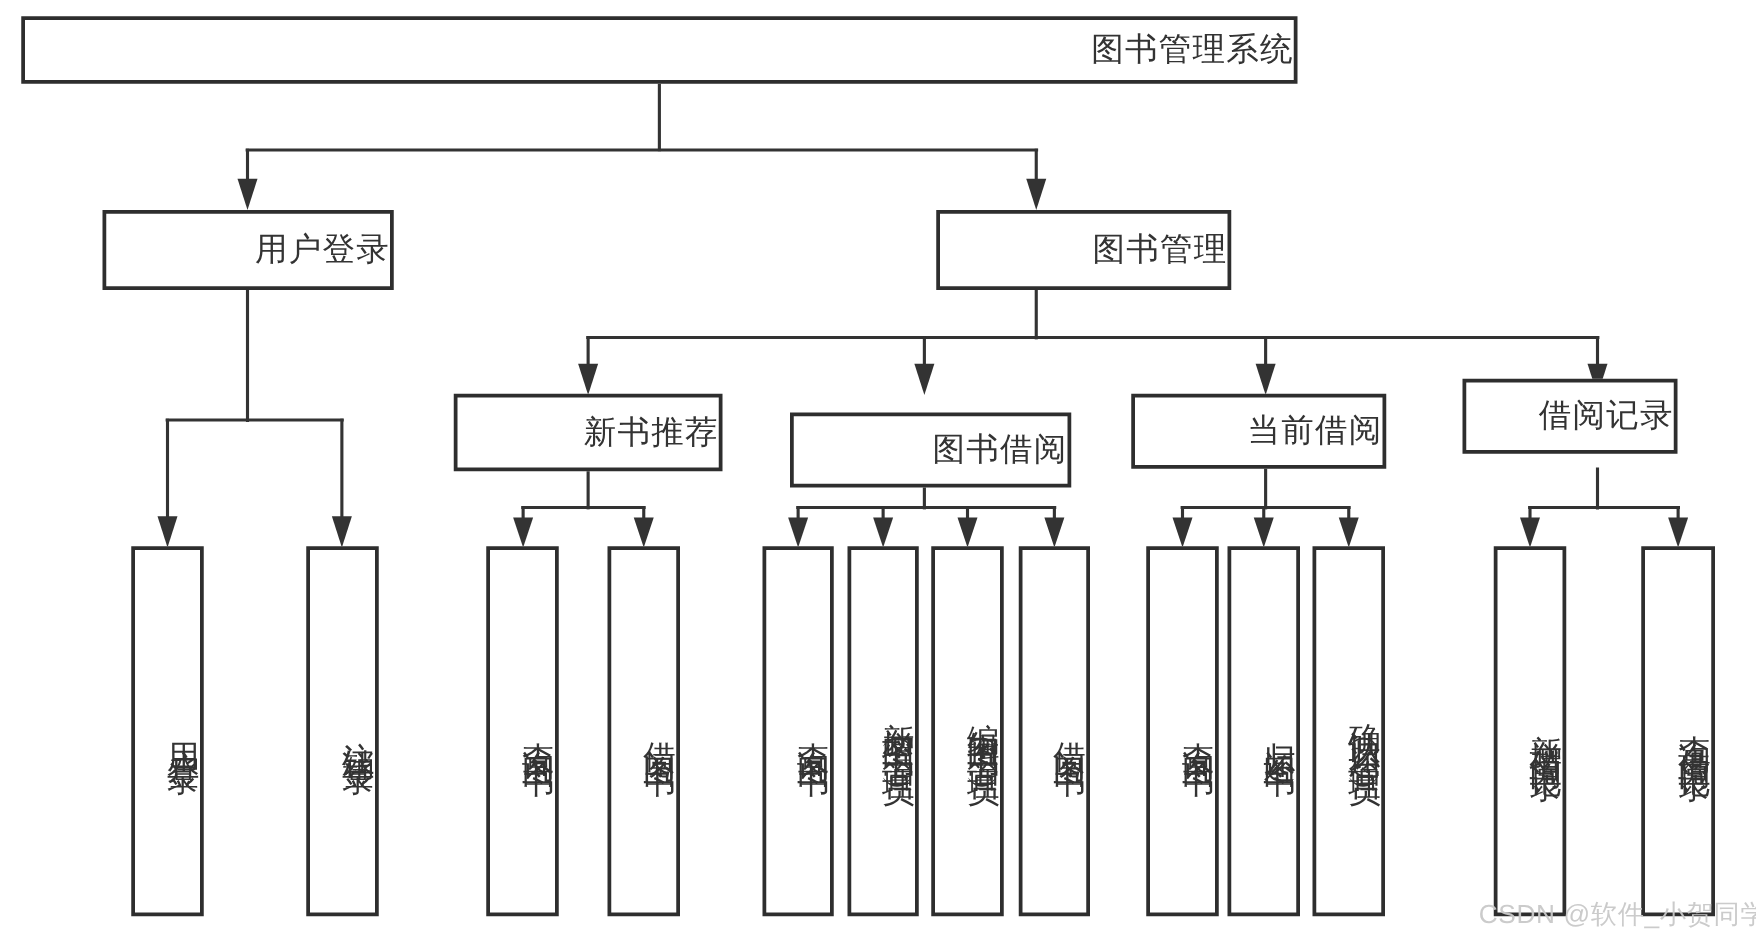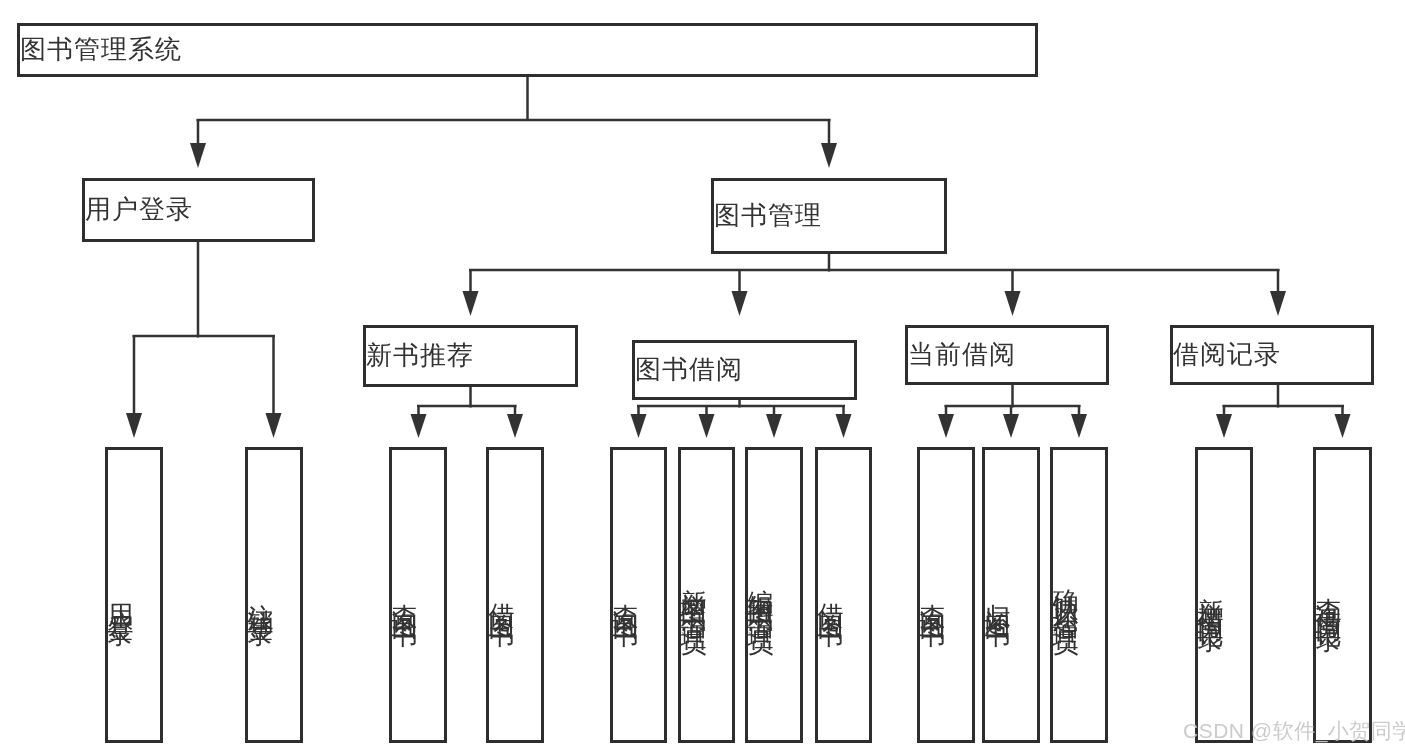--- a/index.html
+++ b/index.html
@@ -5,23 +5,22 @@
   html,body{margin:0;padding:0;background:#ffffff;}
   body{
     width:1405px;height:747px;position:relative;overflow:hidden;
     font-family:"Liberation Sans","DejaVu Sans",sans-serif;
     color:#333333;
   }
   .wires{position:absolute;left:0;top:0;z-index:1;}
   .box{
     position:absolute;box-sizing:border-box;
     border:3px solid #2e2e2e;background:#ffffff;
-    display:flex;align-items:center;justify-content:flex-start;
+    display:flex;align-items:center;justify-content:flex-end;
     z-index:2;
-    margin-top:10px;
   }
   .box .lbl{
     font-size:26px;line-height:1.2;letter-spacing:1px;
     white-space:nowrap;color:#333333;
   }
   .box.vert .lbl{
     writing-mode:vertical-rl;
     text-orientation:mixed;
     letter-spacing:6px;
     line-height:1;
@@ -105,34 +104,34 @@
   </g>
 </svg>
 
 <div class="box" style="left:17px;top:13px;width:1021px;height:54px">
   <span class="lbl">图书管理系统</span>
 </div>
 
 <div class="box" style="left:82px;top:168px;width:233px;height:64px">
   <span class="lbl">用户登录</span>
 </div>
-<div class="box" style="left:711px;top:168px;width:236px;height:76px">
+<div class="box" style="left:749px;top:168px;width:236px;height:64px">
   <span class="lbl">图书管理</span>
 </div>
 
 <div class="box" style="left:363px;top:315px;width:215px;height:62px">
   <span class="lbl">新书推荐</span>
 </div>
 <div class="box" style="left:632px;top:330px;width:225px;height:60px">
   <span class="lbl">图书借阅</span>
 </div>
 <div class="box" style="left:905px;top:315px;width:204px;height:60px">
   <span class="lbl">当前借阅</span>
 </div>
-<div class="box" style="left:1170px;top:315px;width:204px;height:60px">
+<div class="box" style="left:1170px;top:303px;width:172px;height:60px">
   <span class="lbl">借阅记录</span>
 </div>
 
 <div class="box vert" style="left:105px;top:437px;width:58px;height:296px">
   <span class="lbl">用户登录</span>
 </div>
 <div class="box vert" style="left:245px;top:437px;width:58px;height:296px">
   <span class="lbl">注销登录</span>
 </div>
 

